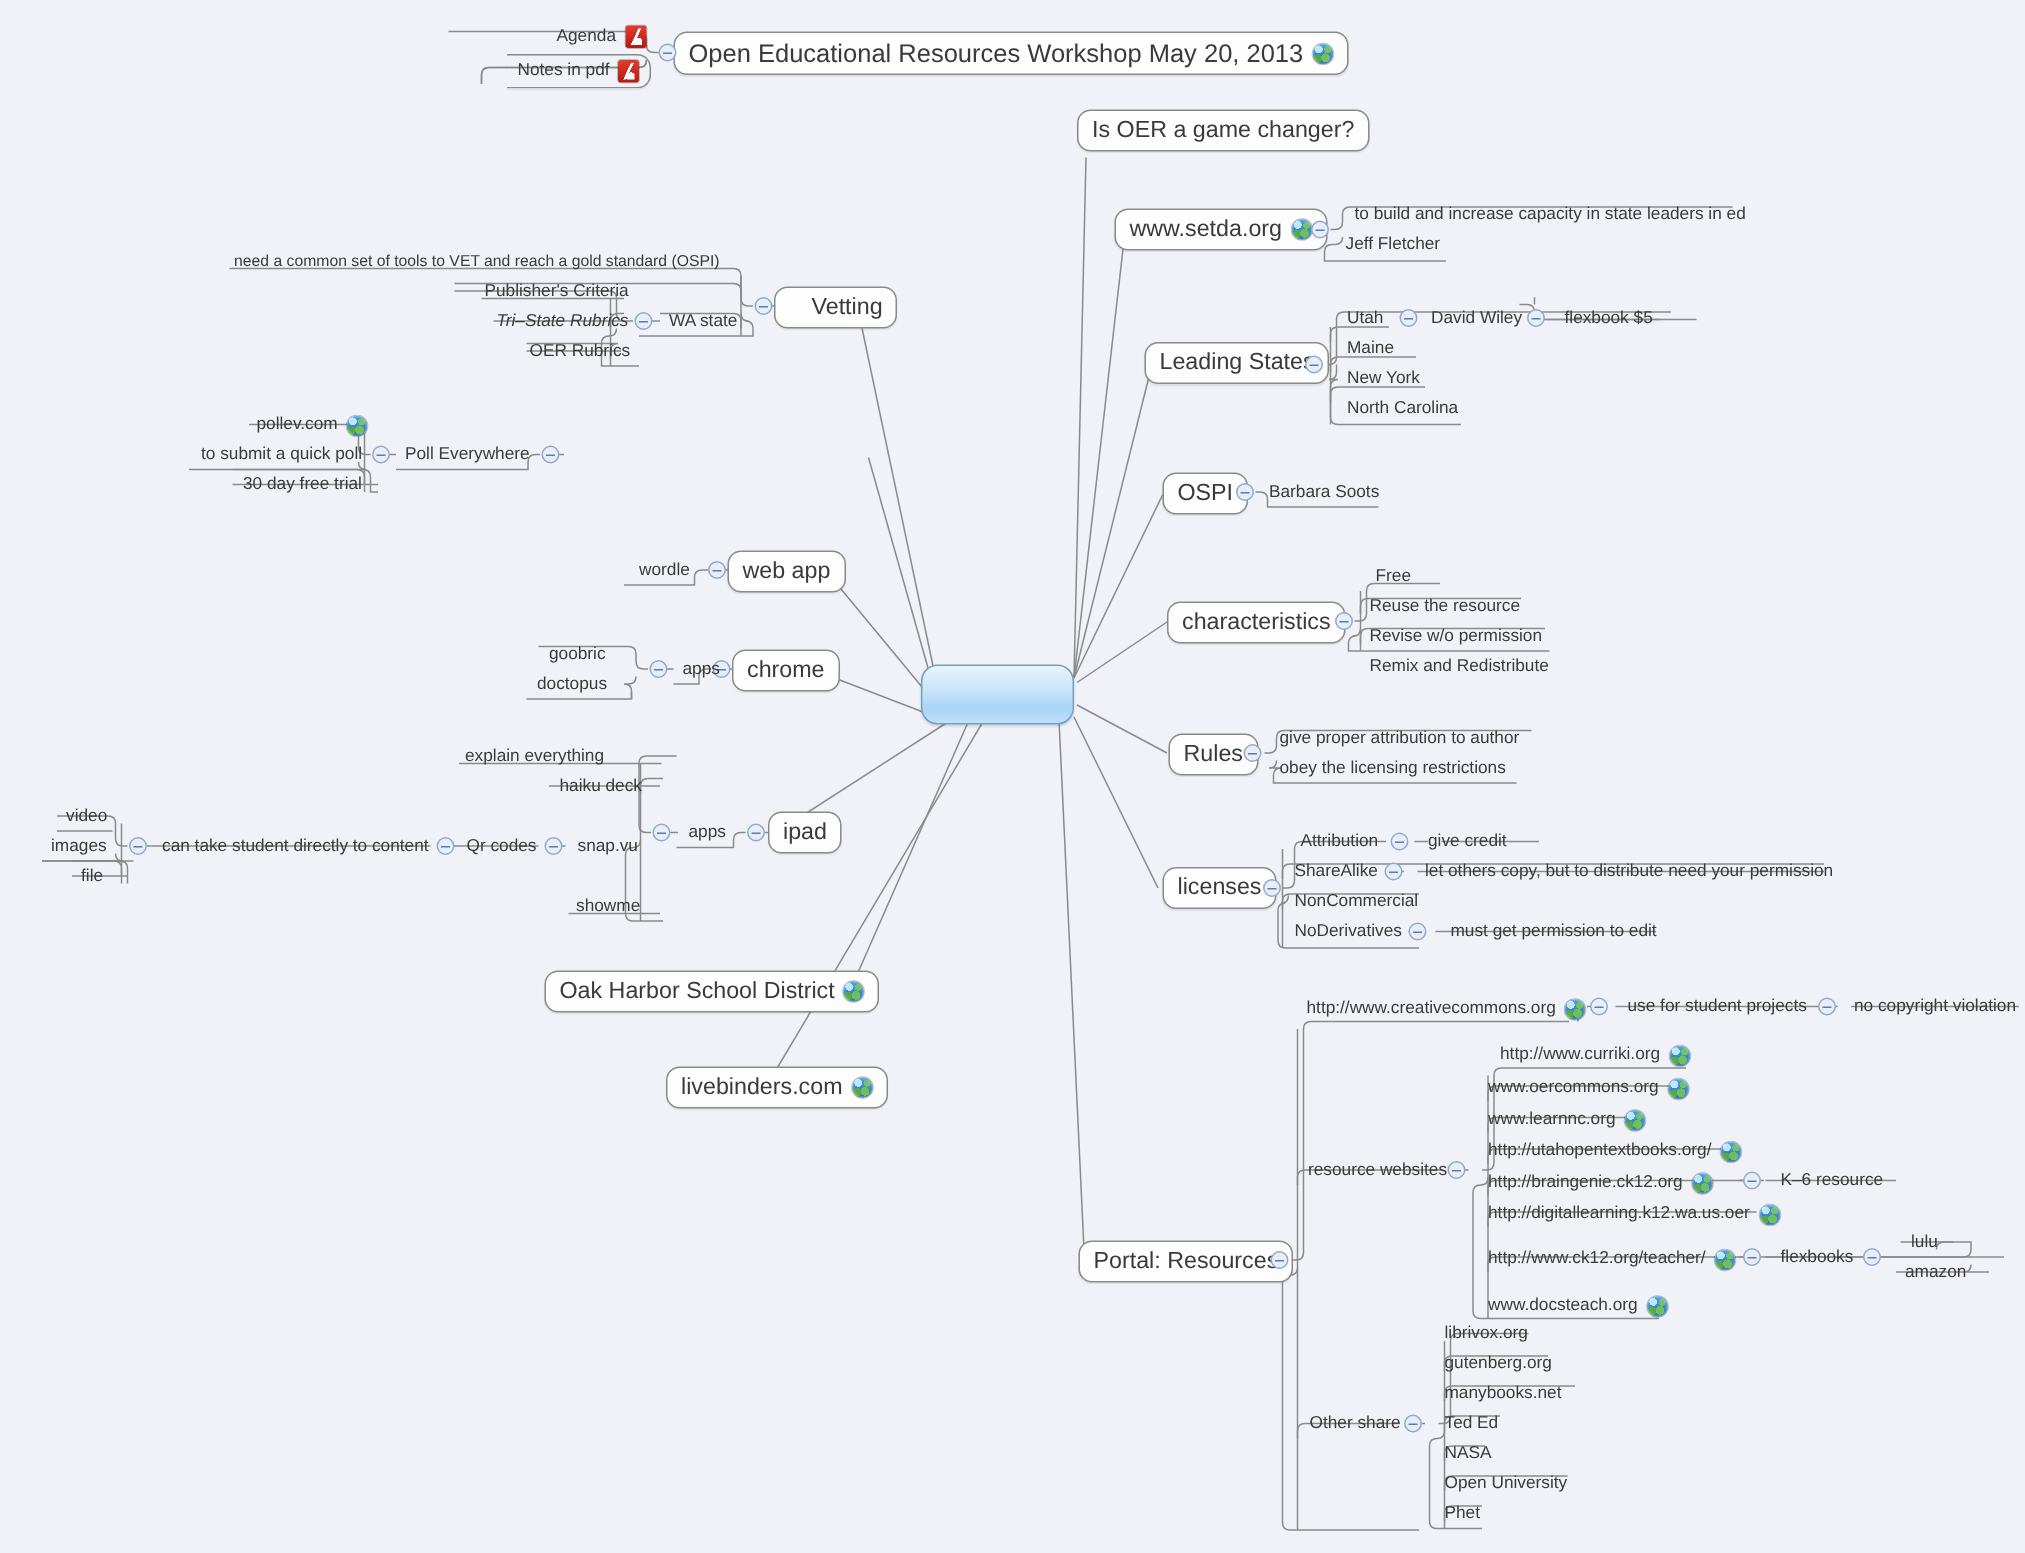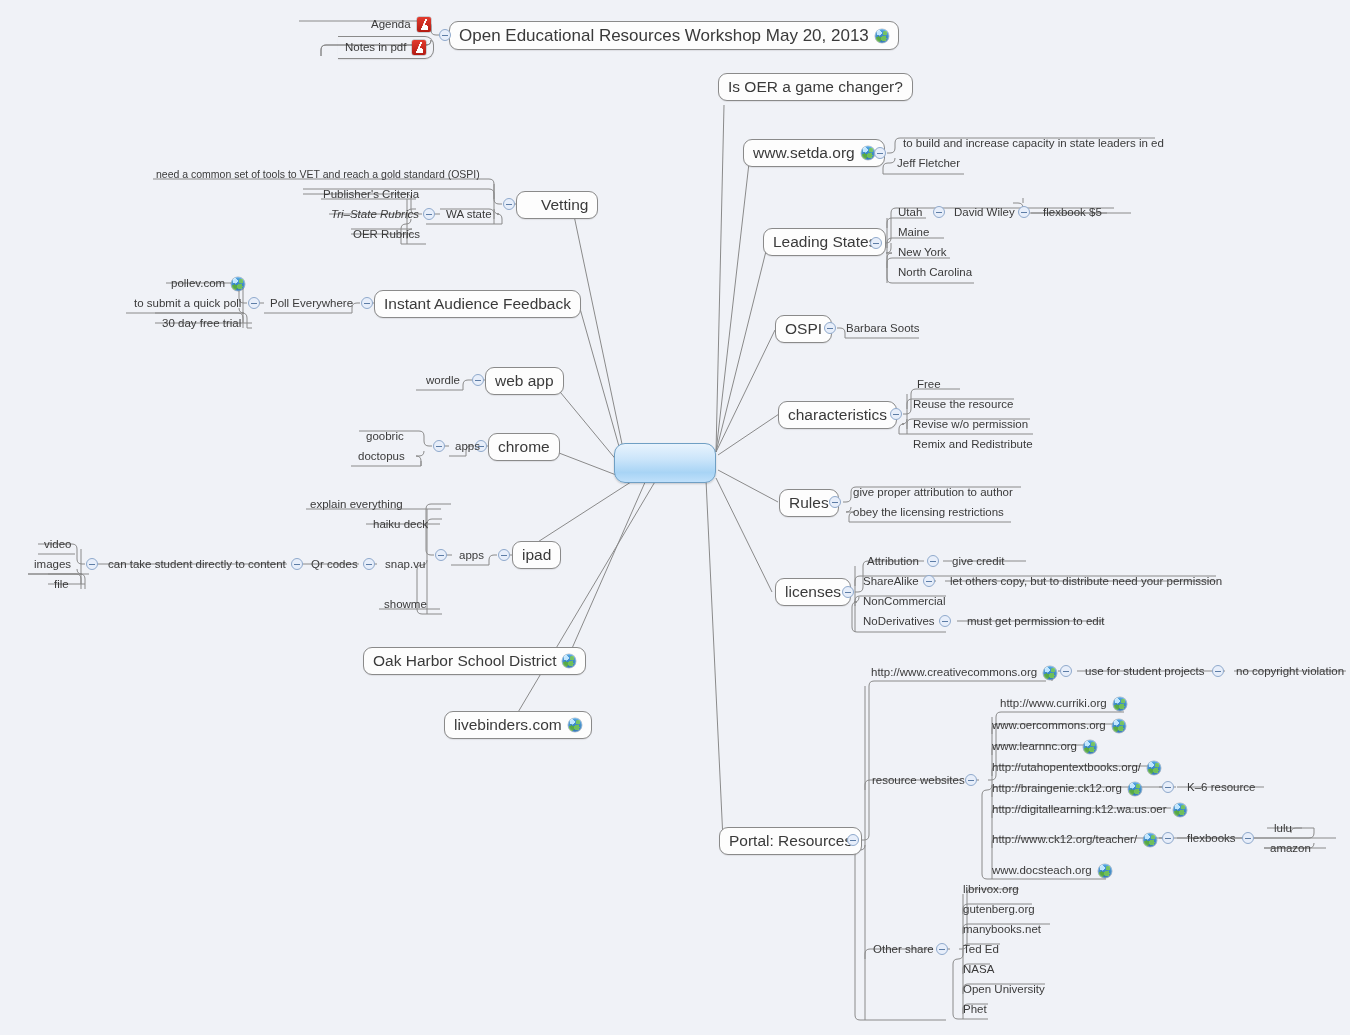--- a/index.html
+++ b/index.html
@@ -496,23 +496,20 @@
 <div class="node plain fs11" style="left:301px;top:187px;">
   <span>Publisher's Criteria</span>
 </div>
 <div class="node plain fs11" style="left:309px;top:207px;font-style:italic;">
   <span>Tri–State Rubrics</span>
 </div>
 <div class="node plain fs11" style="left:331px;top:227px;">
   <span>OER Rubrics</span>
 </div>
 
-<div class="node boxed fs15" style="left:358px;top:290px;">
-  <span>Instant Audience Feedback</span>
-</div>
 <div class="collapse" style="left:345px;top:297px;"></div>
 <div class="node plain fs11" style="left:248px;top:296px;">
   <span>Poll Everywhere</span>
 </div>
 <div class="collapse" style="left:232px;top:297px;"></div>
 <div class="node plain fs11" style="left:149px;top:275px;">
   <span>pollev.com</span>
   <span class="icon globe"></span>
 </div>
 <div class="node plain fs11" style="left:112px;top:296px;">

